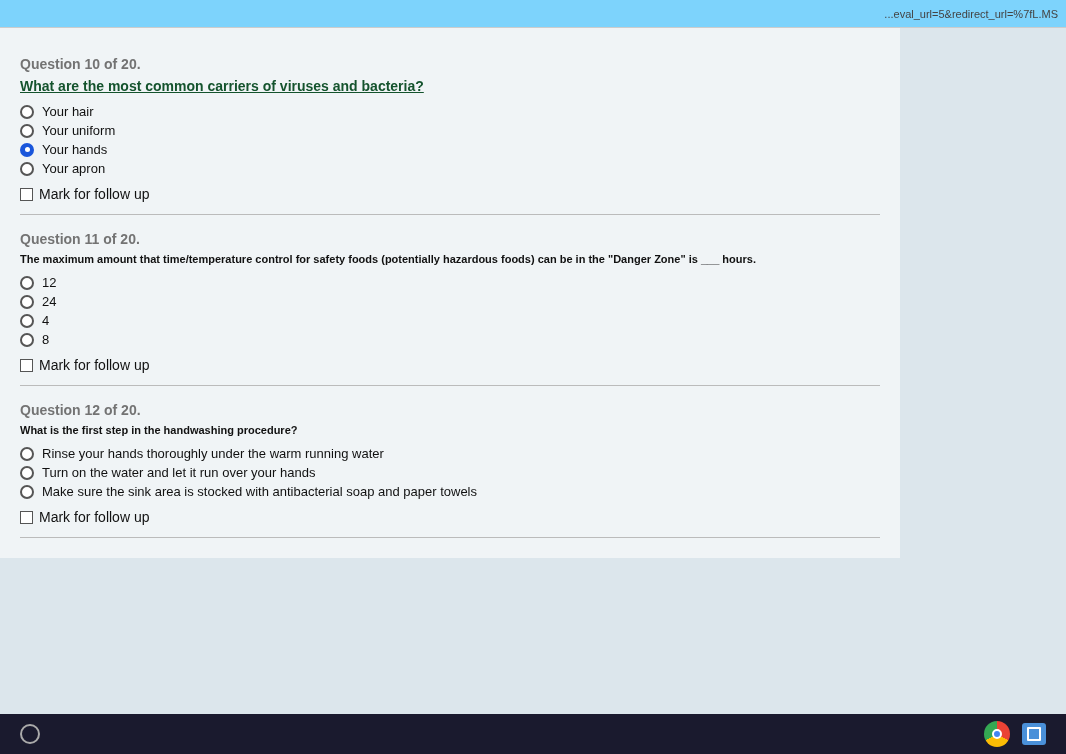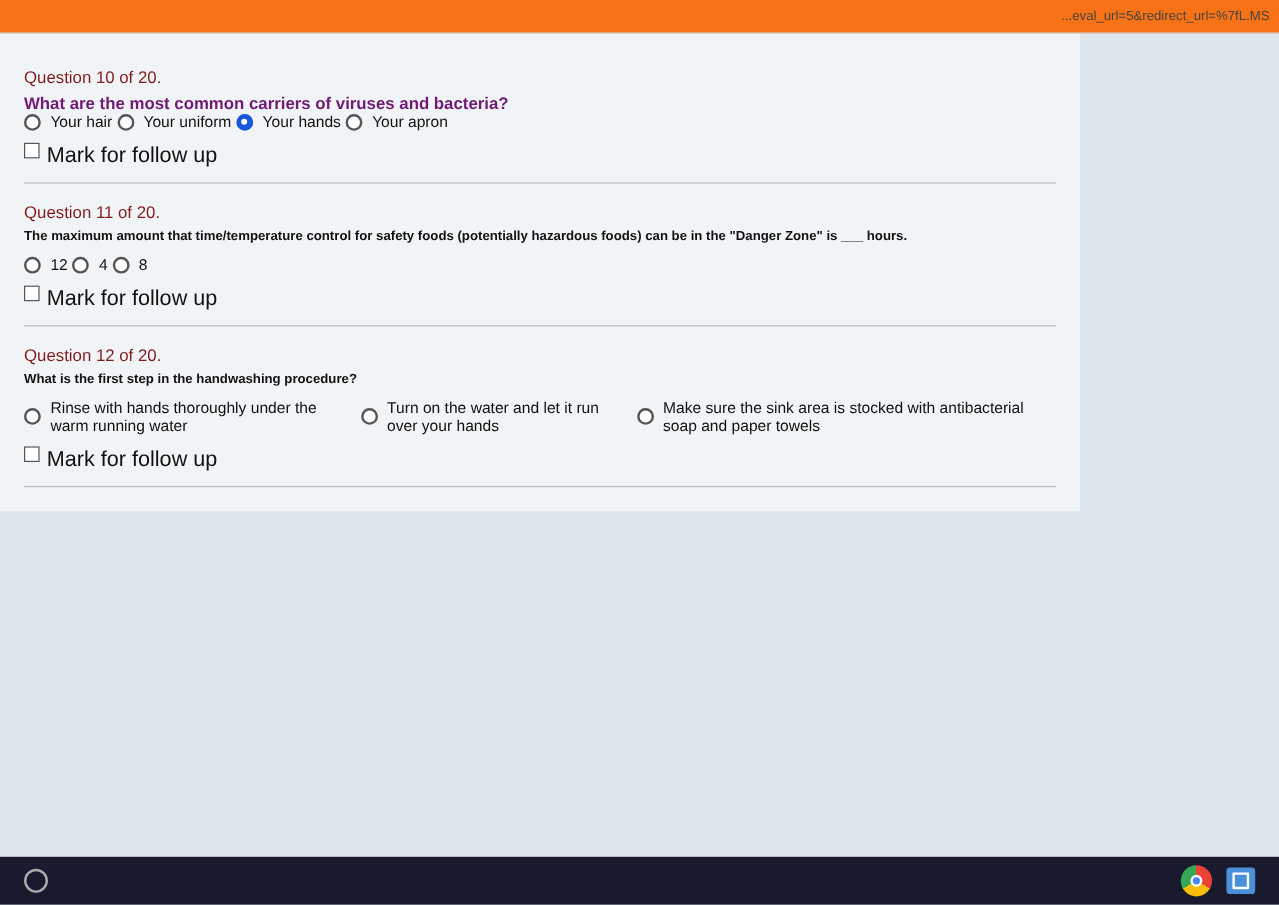--- a/index.html
+++ b/index.html
@@ -9,21 +9,21 @@
       font-size: 14px;
       color: #111;
       width: 1066px;
       height: 754px;
       overflow: hidden;
       display: flex;
       flex-direction: column;
     }
 
     .browser-bar {
-      background: #f97316;
+      background: #7dd3fc;
       height: 28px;
       display: flex;
       align-items: center;
       padding: 0 8px;
       border-bottom: 1px solid #ccc;
     }
 
     .browser-url {
       font-size: 11px;
       color: #444;
@@ -48,42 +48,44 @@
     }
 
     .question-block {
       background: #f0f4f6;
       padding: 12px 0;
       border-bottom: 1px solid #bbb;
       margin-bottom: 4px;
     }
 
     .question-title {
-      font-weight: normal;
+      font-weight: bold;
       font-size: 14px;
-      color: #7f1d1d;
+      color: #737373;
       margin-bottom: 6px;
     }
 
     .question-text {
       font-size: 14px;
       font-weight: bold;
-      color: #701a75;
+      margin-bottom: 10px;
+      color: #14532d;
+      text-decoration: underline;
     }
 
     .question-text-normal {
       font-size: 11px;
       font-weight: bold;
       margin-bottom: 10px;
       color: #111;
     }
 
     .options {
       display: flex;
-      flex-direction: row;
+      flex-direction: column;
       gap: 4px;
       margin-bottom: 10px;
     }
 
     .option-item {
       display: flex;
       align-items: center;
       gap: 8px;
       font-size: 13px;
     }
@@ -108,23 +110,23 @@
     .radio-circle.selected::after {
       content: '';
       width: 5px;
       height: 5px;
       border-radius: 50%;
       background: white;
     }
 
     .mark-followup {
       display: flex;
-      align-items: flex-start;
+      align-items: center;
       gap: 6px;
-      font-size: 18px;
+      font-size: 14px;
       margin-top: 6px;
     }
 
     .checkbox-sq {
       width: 13px;
       height: 13px;
       border: 1.5px solid #555;
       background: white;
       flex-shrink: 0;
     }
@@ -233,40 +235,44 @@
     <div class="question-block">
       <div class="question-title">Question 11 of 20.</div>
       <div class="question-text-normal">The maximum amount that time/temperature control for safety foods (potentially hazardous foods) can be in the "Danger Zone" is ___ hours.</div>
       <div class="options">
         <div class="option-item">
           <div class="radio-circle"></div>
           <span>12</span>
         </div>
         <div class="option-item">
           <div class="radio-circle"></div>
+          <span>24</span>
+        </div>
+        <div class="option-item">
+          <div class="radio-circle"></div>
           <span>4</span>
         </div>
         <div class="option-item">
           <div class="radio-circle"></div>
           <span>8</span>
         </div>
       </div>
       <div class="mark-followup">
         <div class="checkbox-sq"></div>
         <span>Mark for follow up</span>
       </div>
     </div>
 
     <div class="question-block">
       <div class="question-title">Question 12 of 20.</div>
       <div class="question-text-normal">What is the first step in the handwashing procedure?</div>
       <div class="options">
         <div class="option-item">
           <div class="radio-circle"></div>
-          <span>Rinse with hands thoroughly under the warm running water</span>
+          <span>Rinse your hands thoroughly under the warm running water</span>
         </div>
         <div class="option-item">
           <div class="radio-circle"></div>
           <span>Turn on the water and let it run over your hands</span>
         </div>
         <div class="option-item">
           <div class="radio-circle"></div>
           <span>Make sure the sink area is stocked with antibacterial soap and paper towels</span>
         </div>
       </div>

